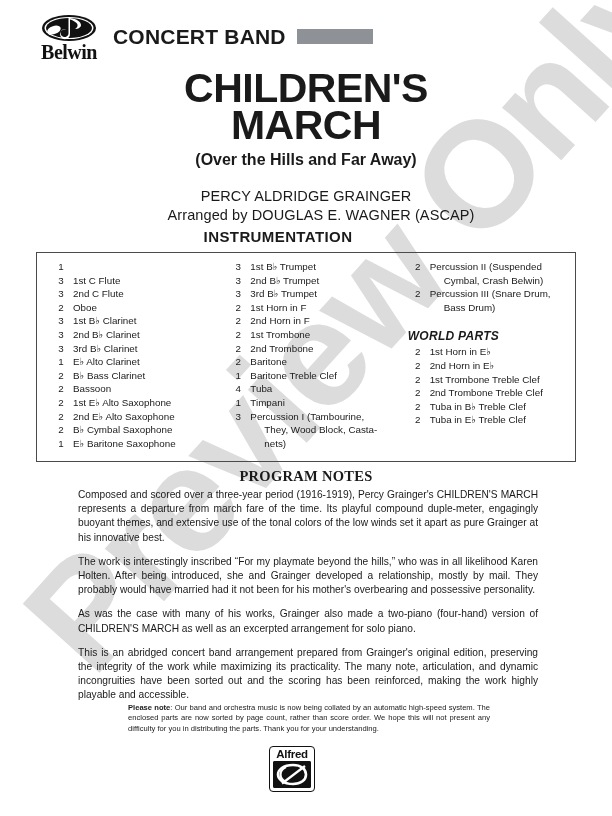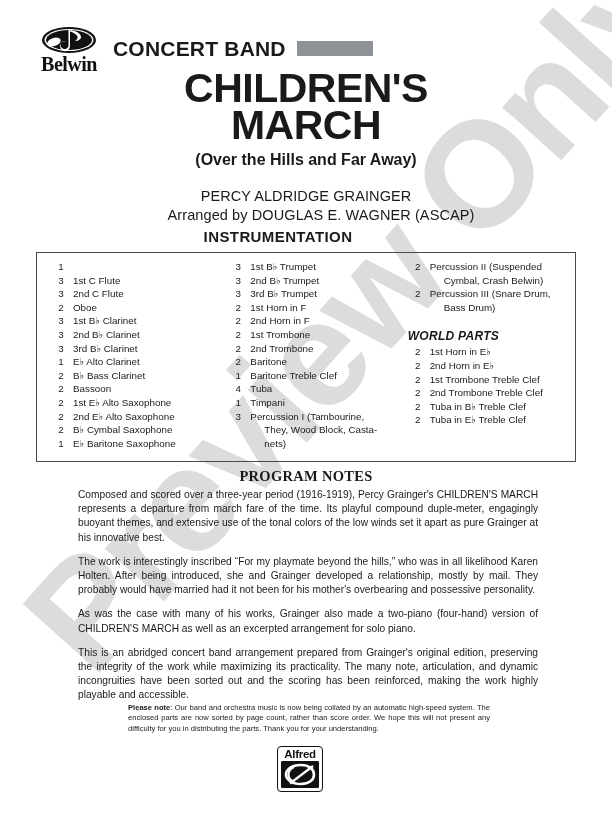--- a/index.html
+++ b/index.html
@@ -41,21 +41,21 @@
     color: #dcdcdc;
     transform: rotate(-48deg);
     transform-origin: 260px 75px;
     white-space: nowrap;
     user-select: none;
   }
 
   
   .header {
     position: absolute;
-    left: 0; top: 12px;
+    left: 0; top: 0;
     width: 612px;
     height: 62px;
     z-index: 2;
   }
   .belwin-logo {
     position: absolute;
     left: 26px;
     top: 14px;
     width: 86px;
     height: 50px;
@@ -255,21 +255,21 @@
     line-height: 10.4px;
     text-align: justify;
     color: #1a1a1a;
     z-index: 2;
   }
   .please-note b { font-weight: bold; }
 
   
   .alfred-logo {
     position: absolute;
-    left: 277px;
+    left: 269px;
     top: 746px;
     width: 34px;
     height: 46px;
     z-index: 2;
   }
   .alfred-box {
     position: absolute;
     left: 0; top: 0;
     width: 46px;
     height: 46px;

